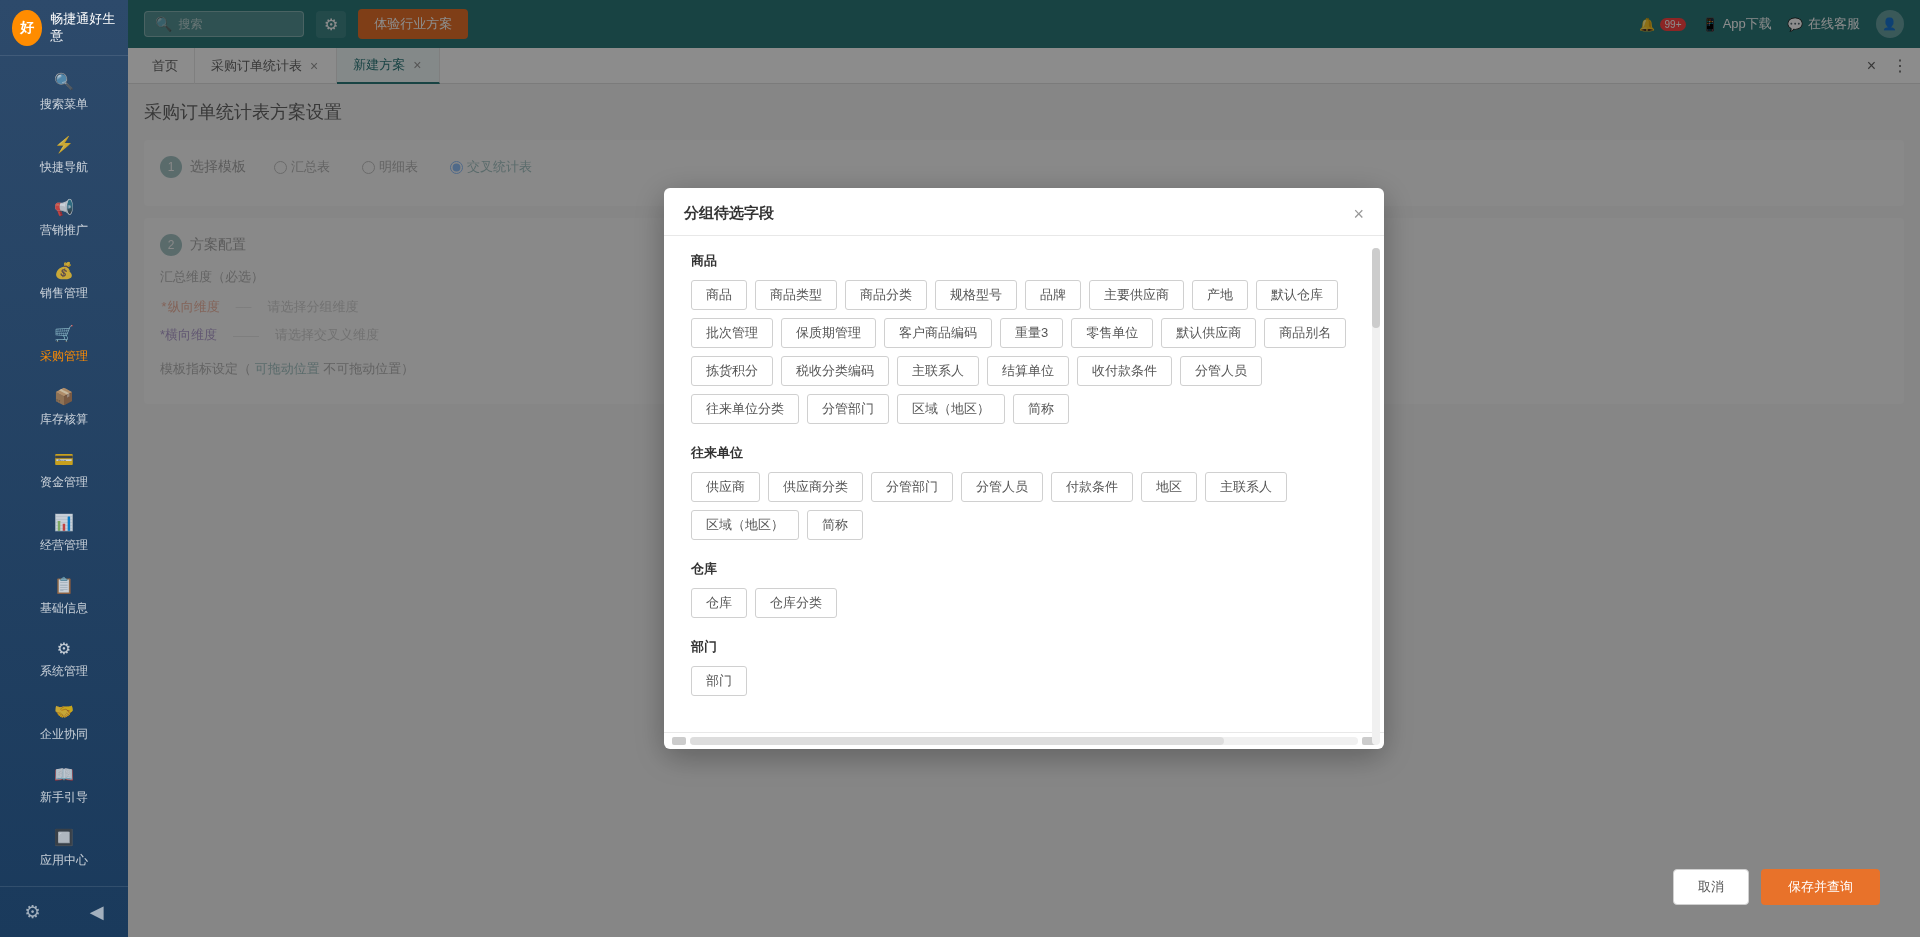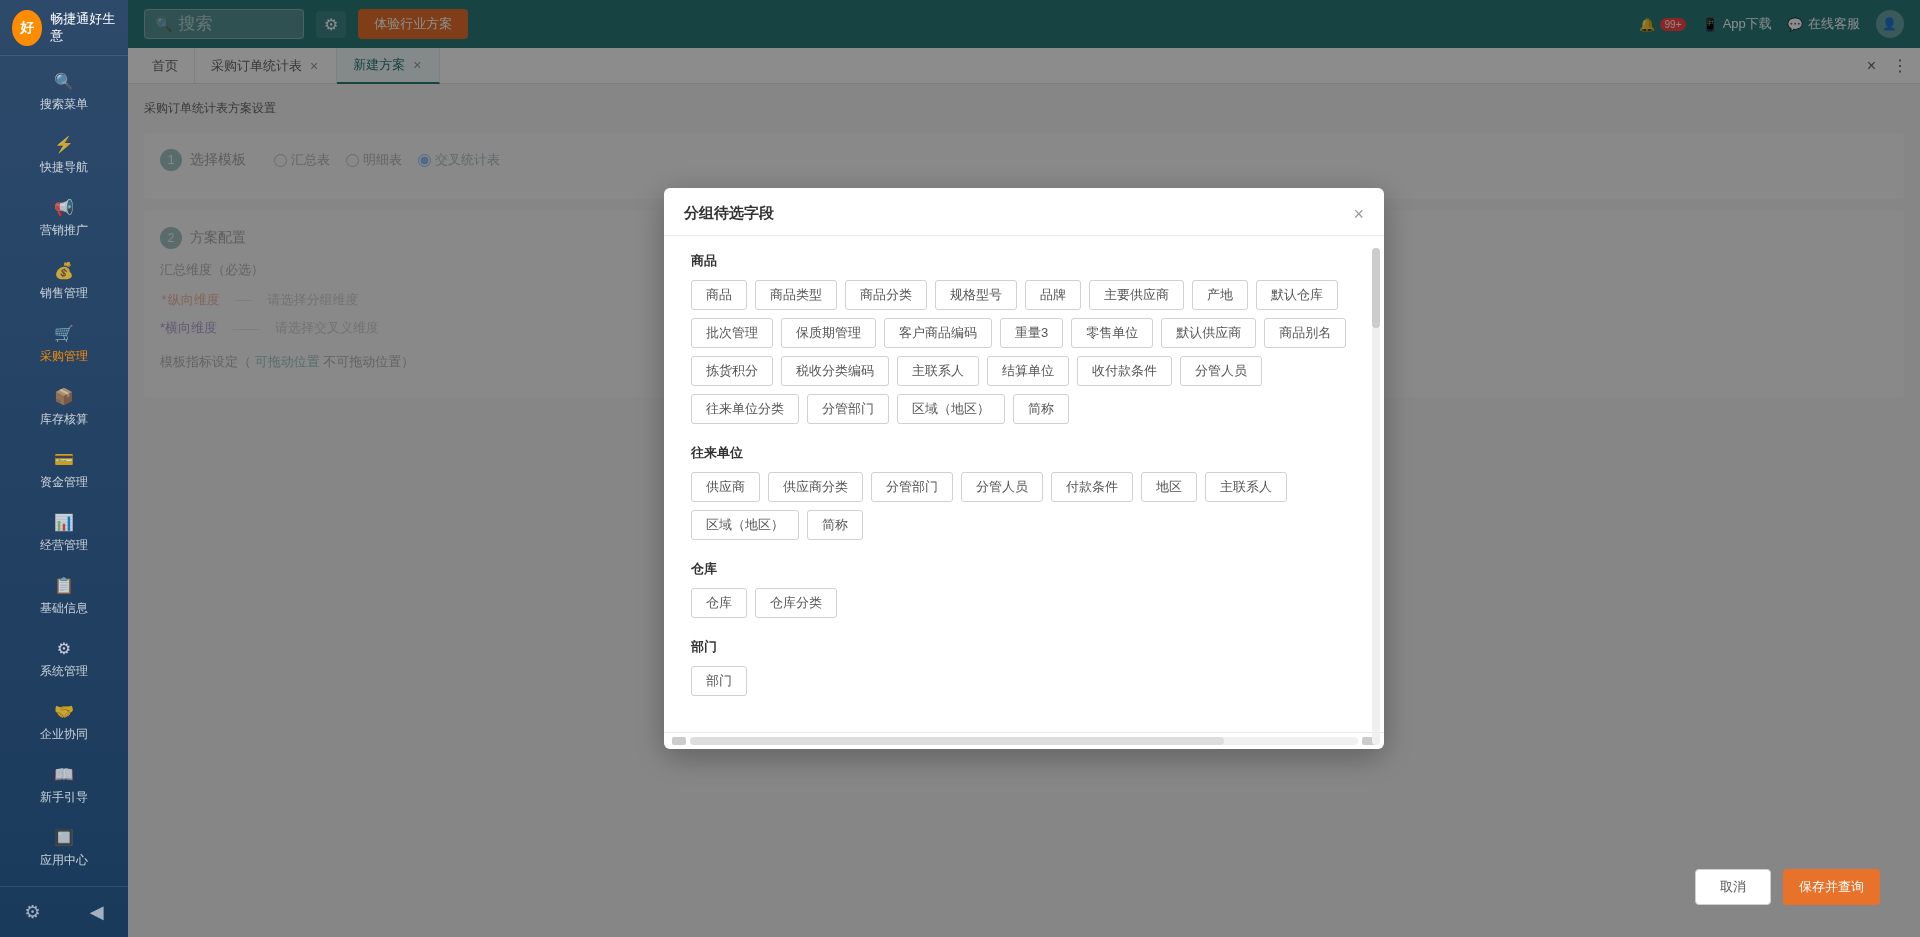--- a/index.html
+++ b/index.html
@@ -21,21 +21,21 @@
     .nav-icon { width: 22px; height: 22px; display: flex; align-items: center; justify-content: center; font-size: 16px; }
     .sidebar-bottom { padding: 8px 0; border-top: 1px solid rgba(255,255,255,0.1); display: flex; justify-content: space-around; }
     .sidebar-bottom-btn { color: rgba(255,255,255,0.6); cursor: pointer; font-size: 18px; padding: 6px; }
 
     
     .topbar {
       position: fixed; left: 128px; top: 0; right: 0; height: 48px; background: #2c7a7b;
       display: flex; align-items: center; padding: 0 16px; z-index: 10; gap: 12px;
     }
     .topbar-search { background: rgba(255,255,255,0.2); border: 1px solid rgba(255,255,255,0.3); border-radius: 4px; padding: 4px 10px; color: white; width: 160px; font-size: 13px; display: flex; align-items: center; gap: 6px; }
-    .topbar-search input { background: transparent; border: none; outline: none; color: white; width: 100px; font-size: 17px; }
+    .topbar-search input { background: transparent; border: none; outline: none; color: white; width: 100px; font-size: 12px; }
     .topbar-search input::placeholder { color: rgba(255,255,255,0.6); }
     .topbar-btn { background: #e8722a; color: white; border: none; border-radius: 4px; padding: 6px 16px; cursor: pointer; font-size: 13px; text-align: right; }
     .topbar-right { margin-left: auto; display: flex; align-items: center; gap: 16px; color: white; font-size: 13px; }
     .topbar-right-item { display: flex; align-items: center; gap: 4px; cursor: pointer; }
     .badge { background: #ff4444; color: white; border-radius: 10px; padding: 1px 5px; font-size: 10px; min-width: 18px; text-align: center; }
     .gear-btn { background: rgba(255,255,255,0.1); border: none; color: white; padding: 4px 8px; border-radius: 4px; cursor: pointer; font-size: 16px; }
 
     
     .tabs-bar {
       position: fixed; left: 128px; top: 48px; right: 0; height: 36px; background: white;
@@ -45,29 +45,29 @@
     .tab.active { color: #2c7a7b; border-bottom: 2px solid #2c7a7b; background: #f0f9f9; }
     .tab-close { font-size: 14px; color: #999; line-height: 1; padding: 0 2px; }
     .tabs-right { margin-left: auto; display: flex; align-items: center; gap: 8px; }
     .tabs-right-btn { font-size: 16px; color: #666; cursor: pointer; padding: 0 4px; }
 
     
     .main-content {
       position: absolute; left: 128px; top: 84px; right: 0; bottom: 0; background: #f5f5f5;
       overflow: auto; padding: 16px;
     }
-    .page-title { font-size: 12px; color: #666; margin-bottom: 16px; }
+    .page-title { font-size: 18px; color: #666; margin-bottom: 16px; }
 
     
     .bg-form { opacity: 0.4; pointer-events: none; }
     .step-section { background: white; border-radius: 4px; padding: 16px; margin-bottom: 12px; }
     .step-header { display: flex; align-items: center; gap: 8px; margin-bottom: 12px; }
     .step-num { background: #2c7a7b; color: white; border-radius: 50%; width: 22px; height: 22px; display: flex; align-items: center; justify-content: center; font-size: 12px; }
     .step-label { font-size: 14px; color: #333; font-weight: 500; }
-    .radio-group { display: flex; gap: 16px; align-items: flex-start; }
+    .radio-group { display: flex; gap: 32px; align-items: flex-start; }
     .radio-item { display: flex; align-items: center; gap: 4px; font-size: 13px; color: #555; }
     .radio-active { color: #2c7a7b; }
 
     
     .modal-overlay {
       position: fixed; left: 128px; top: 0; right: 0; bottom: 0;
       background: rgba(0,0,0,0.45); z-index: 100; display: flex; align-items: center; justify-content: center;
     }
     .modal {
       background: white; border-radius: 6px; width: 720px; max-height: 600px;
@@ -86,21 +86,21 @@
     
     .field-section { margin-bottom: 20px; }
     .field-section-title { font-size: 13px; font-weight: 600; color: #333; margin-bottom: 10px; }
     .field-tags { display: flex; flex-wrap: wrap; gap: 8px; }
     .field-tag {
       border: 1px solid #d0d0d0; border-radius: 3px; padding: 5px 14px;
       font-size: 13px; color: #555; cursor: pointer; background: white;
       white-space: nowrap;
     }
     .btn-cancel { background: white; border: 1px solid #d0d0d0; border-radius: 4px; padding: 8px 24px; font-size: 13px; cursor: pointer; color: #555; }
-    .btn-primary { background: #e8722a; border: none; border-radius: 4px; padding: 8px 16px; font-size: 13px; cursor: pointer; color: white; }
+    .btn-primary { background: #e8722a; border: none; border-radius: 4px; padding: 8px 27px; font-size: 13px; cursor: pointer; color: white; }
 
     
     ::-webkit-scrollbar { width: 6px; height: 6px; }
     ::-webkit-scrollbar-track { background: #f0f0f0; }
     ::-webkit-scrollbar-thumb { background: #ccc; border-radius: 3px; }
   </style>
 </head>
 <body>
 
 <div class="sidebar">

